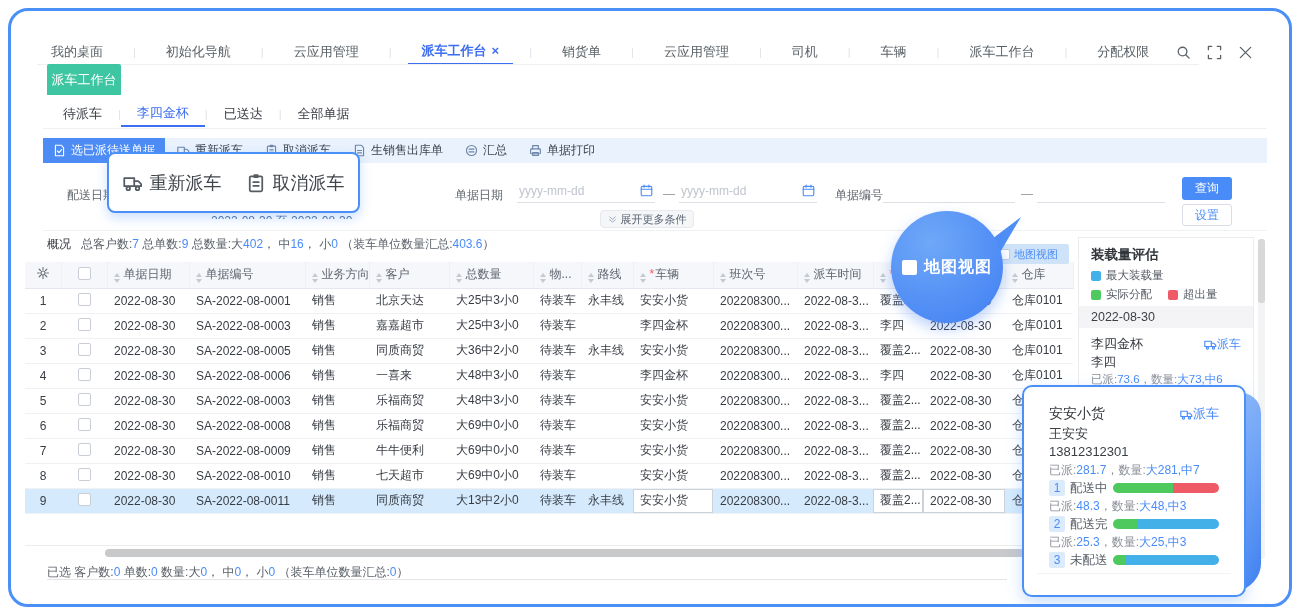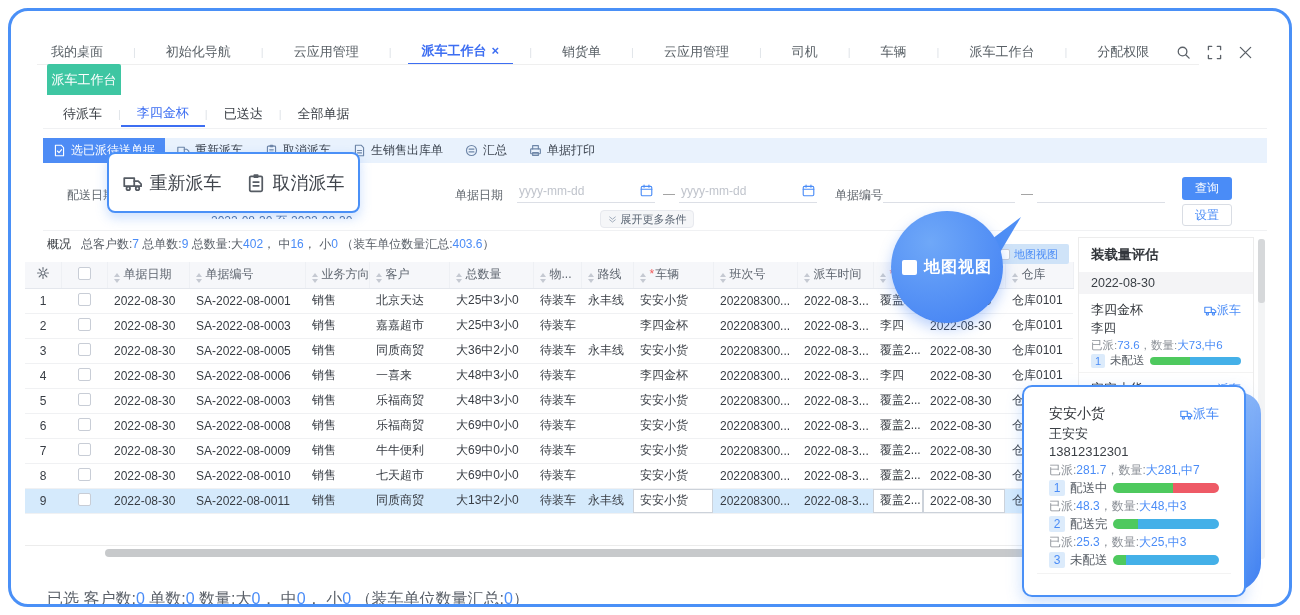--- a/index.html
+++ b/index.html
@@ -119,21 +119,21 @@
   .popup .bar-row{height:18px}
   .popup .num{min-width:16px;height:16px;line-height:16px;font-size:12px}
   .popup .status{font-size:12.5px}
   .popup .bar{height:10px;border-radius:5px}
 
   
   .vscroll{position:absolute;left:1247px;top:228px;width:7px;height:320px;background:#f3f4f5;border-radius:3px;z-index:11}
   .vscroll .thumb{width:7px;height:64px;background:#d6d8da;border-radius:3px}
   .line2{position:absolute;left:14px;width:1048px;top:534px;border-top:1px solid #ececec}
   .hscroll{position:absolute;left:94px;top:538px;width:934px;height:8px;border-radius:4px;background:#c7c9cb;z-index:2}
-  .footer{position:absolute;left:36px;top:577px;width:960px;height:19px;overflow:hidden;font-size:16px;line-height:22px;border-bottom:1px solid #e5e5e5;white-space:nowrap}
+  .footer{position:absolute;left:36px;top:550px;width:960px;height:19px;overflow:hidden;font-size:12px;line-height:22px;border-bottom:1px solid #e5e5e5;white-space:nowrap}
 </style>
 </head>
 <body>
 
 <div class="app">
 
   <div class="navbar">
     <div class="nav-tabs" id="nav-tabs">
         <span class="tab">
           <span class="tab-label">我的桌面</span>
@@ -574,20 +574,38 @@
         </tbody>
       </table>
   </div>
 
   <div class="line2"></div>
   <div class="hscroll"></div>
   <div class="footer parts"><span>已选  客户数:</span><span class="hl">0</span><span>  单数:</span><span class="hl">0</span><span>  数量:大</span><span class="hl">0</span><span>， 中</span><span class="hl">0</span><span>， 小</span><span class="hl">0</span><span> （装车单位数量汇总:</span><span class="hl">0</span><span>）</span></div>
 
   <aside class="panel">
     <h3>装载量评估</h3>
+    <div class="legend" id="legend">
+        <div class="lg-row">
+          <span class="lg-item">
+            <span class="sq" style="background: rgb(68, 176, 232);"></span>
+            <span>最大装载量</span>
+          </span>
+        </div>
+        <div class="lg-row">
+          <span class="lg-item">
+            <span class="sq" style="background: rgb(78, 201, 94);"></span>
+            <span>实际分配</span>
+          </span>
+          <span class="lg-item">
+            <span class="sq" style="background: rgb(238, 90, 102);"></span>
+            <span>超出量</span>
+          </span>
+        </div>
+      </div>
     <div class="date-band">2022-08-30</div>
     <div id="panel-entries">
         <div class="p-entry">
           <div class="p-head">
             <span class="p-veh">李四金杯</span>
             <span class="p-link">
               <span class="icon">
                 <svg viewBox="0 0 16 16" fill="none" stroke="currentColor" stroke-width="1.4" stroke-linecap="round" stroke-linejoin="round">
                   <rect x="1" y="4" width="8" height="6.5"></rect>
                   <path d="M9 6.5h3.2l2.3 2.3v1.7H9"></path>

